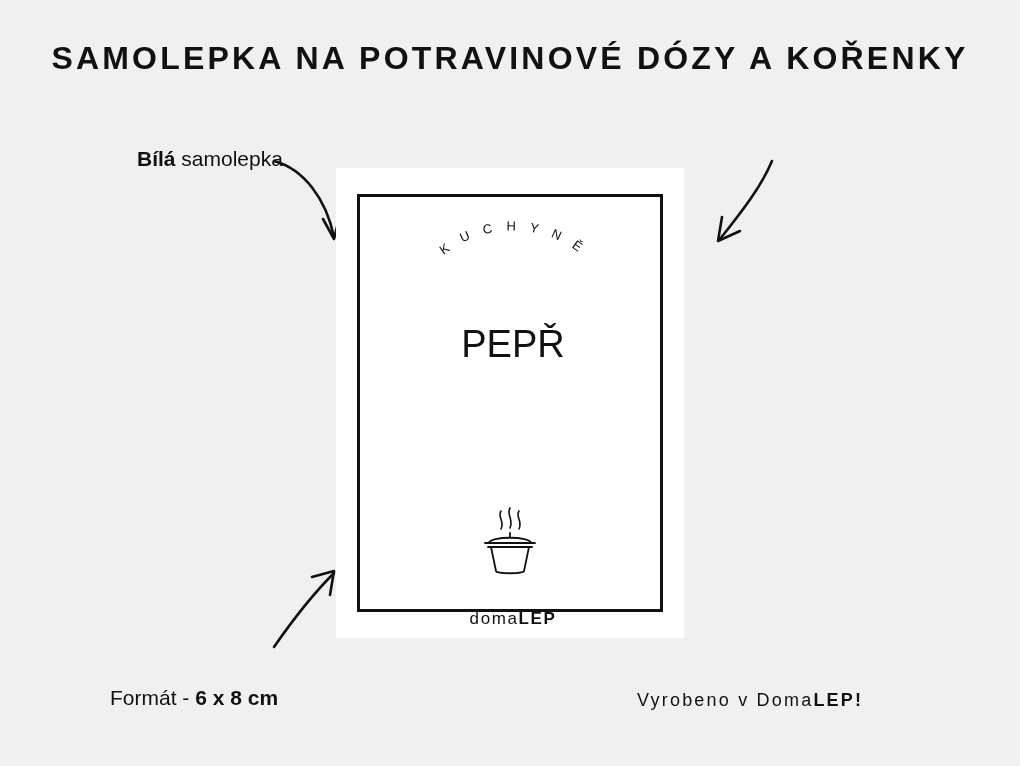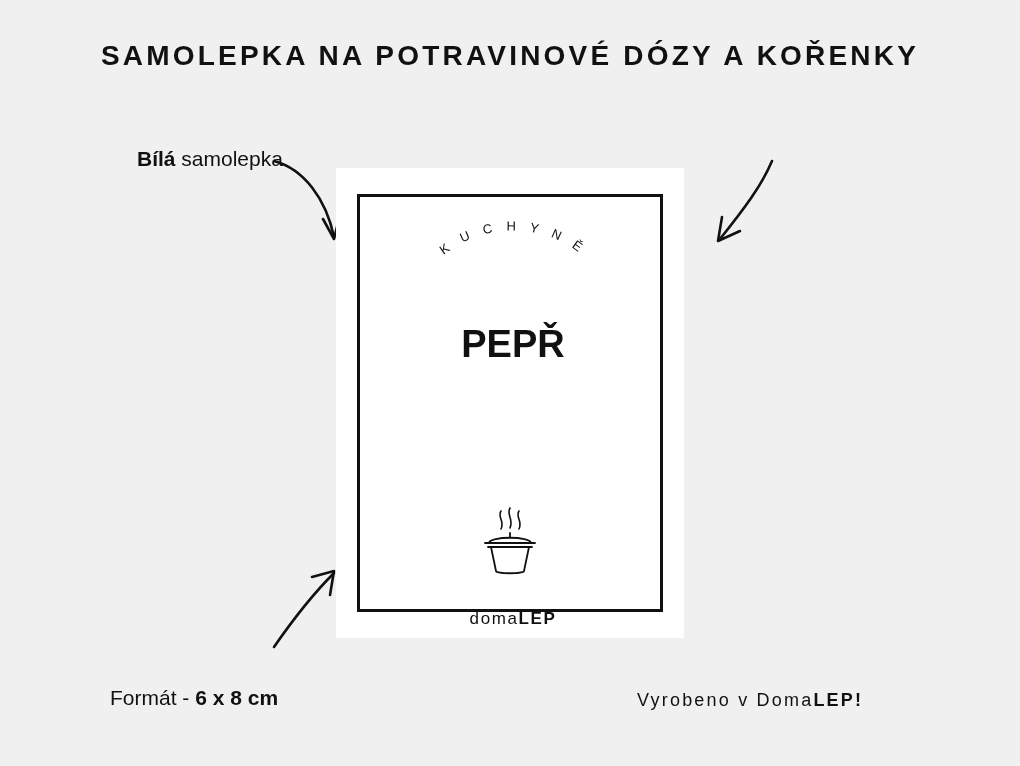--- a/index.html
+++ b/index.html
@@ -21,21 +21,21 @@
     inset: 0;
   }
 
   
   .headline {
     position: absolute;
     top: 40px;
     left: 0;
     width: 1020px;
     text-align: center;
-    font-size: 28px;
+    font-size: 32px;
     font-weight: bold;
     letter-spacing: 3.2px;
     color: #111111;
     white-space: nowrap;
   }
 
   
   .anno {
     position: absolute;
     font-size: 21px;
@@ -104,21 +104,21 @@
     fill: #111111;
   }
 
   .product-name {
     position: absolute;
     left: 0;
     top: 122px;
     width: 306px;
     text-align: center;
     font-size: 38px;
-    font-weight: bold;
+    font-weight: normal;
     line-height: 1.35;
     color: #111111;
   }
 
   .pot-icon {
     position: absolute;
     left: 50%;
     top: 308px;
     transform: translateX(-50%);
   }

